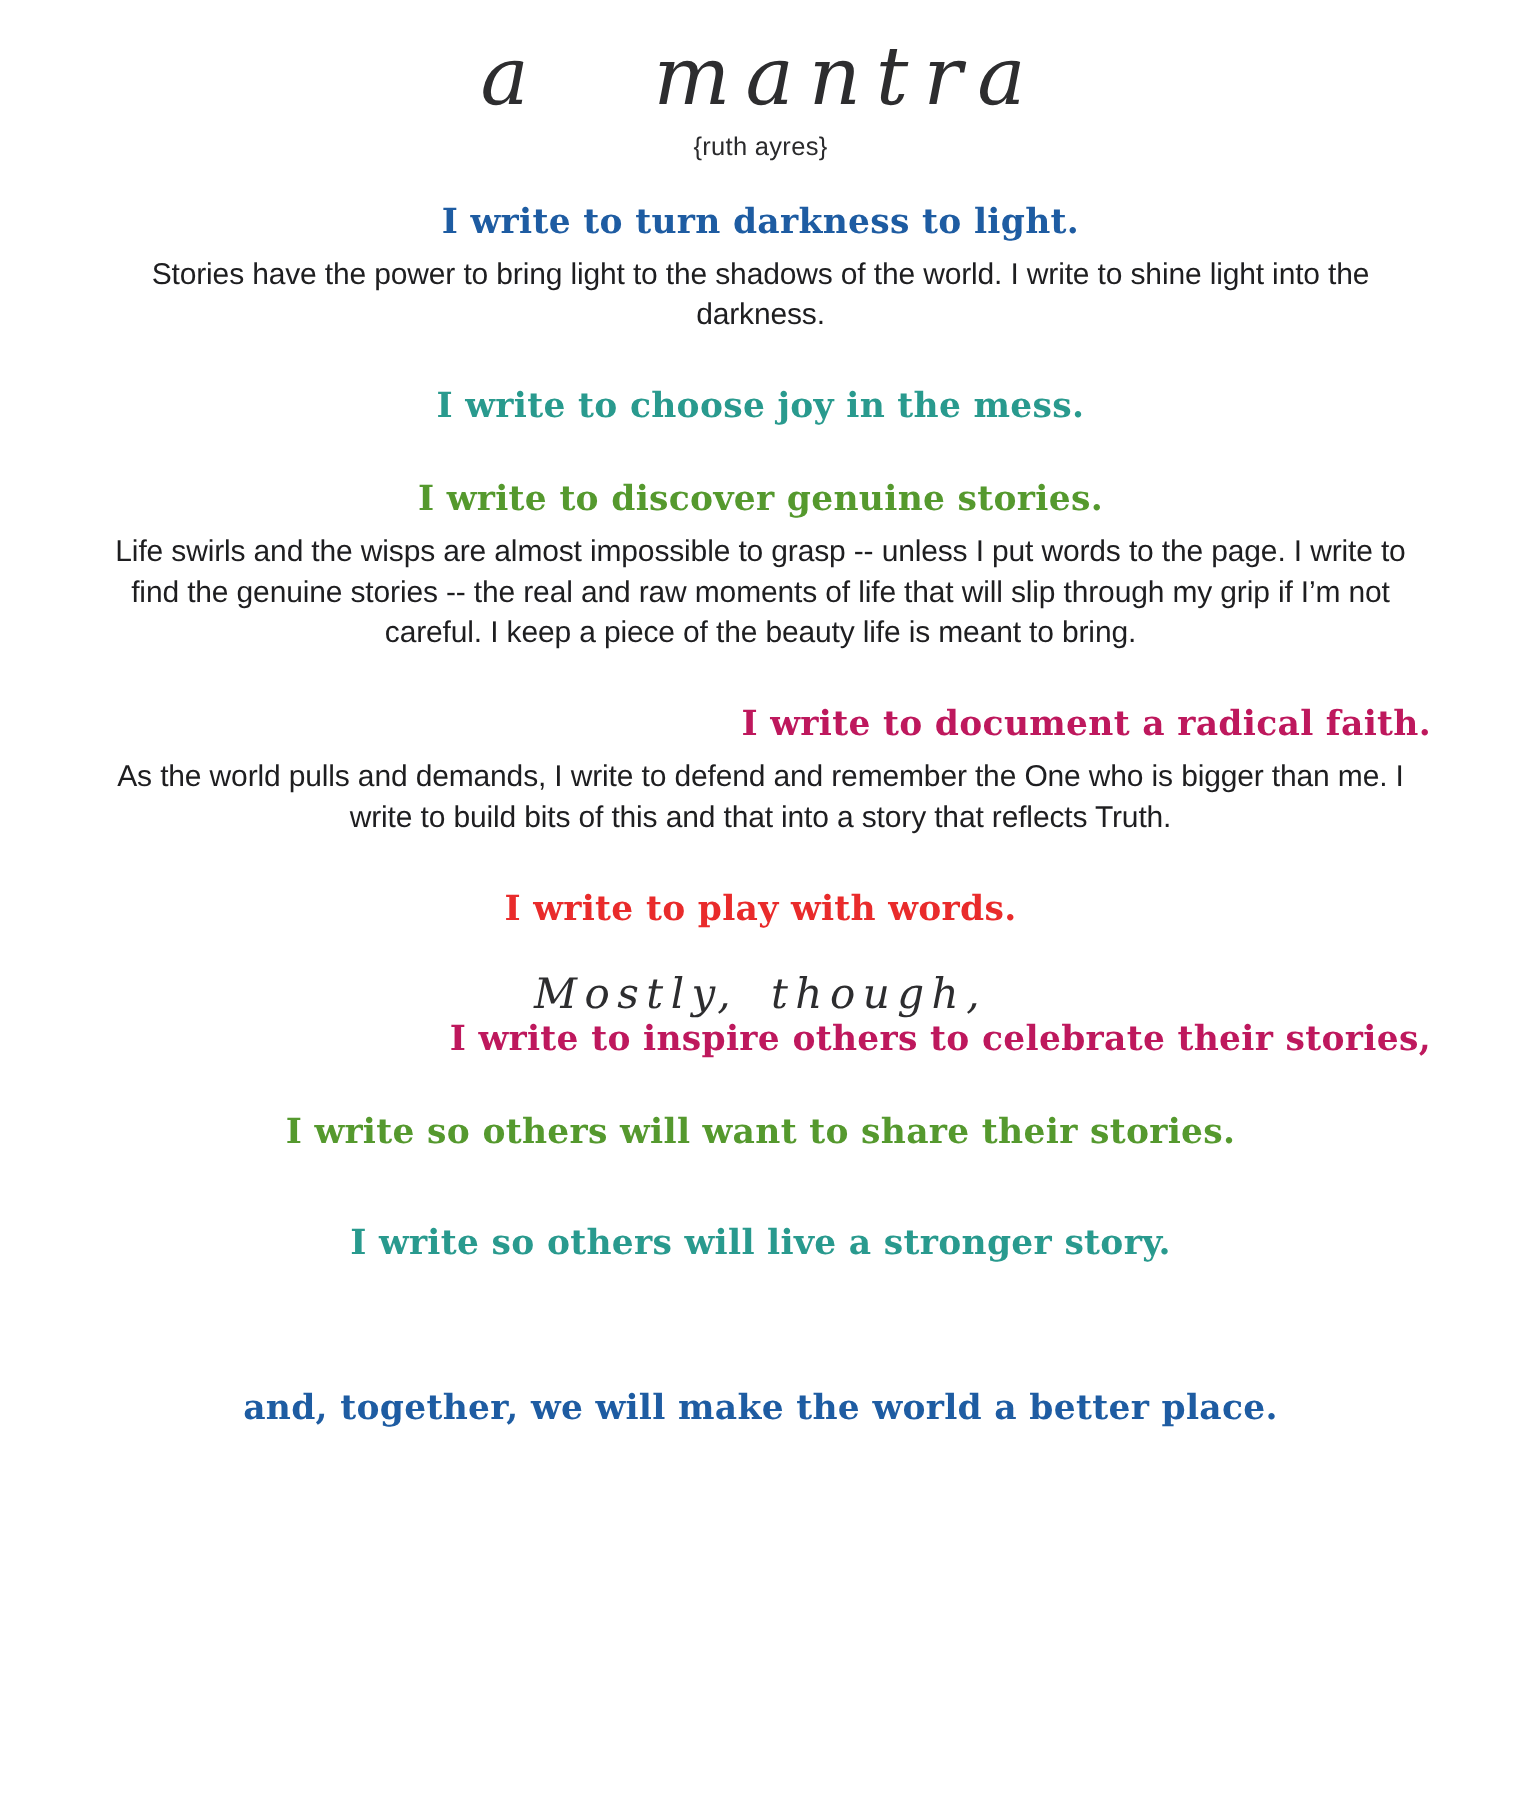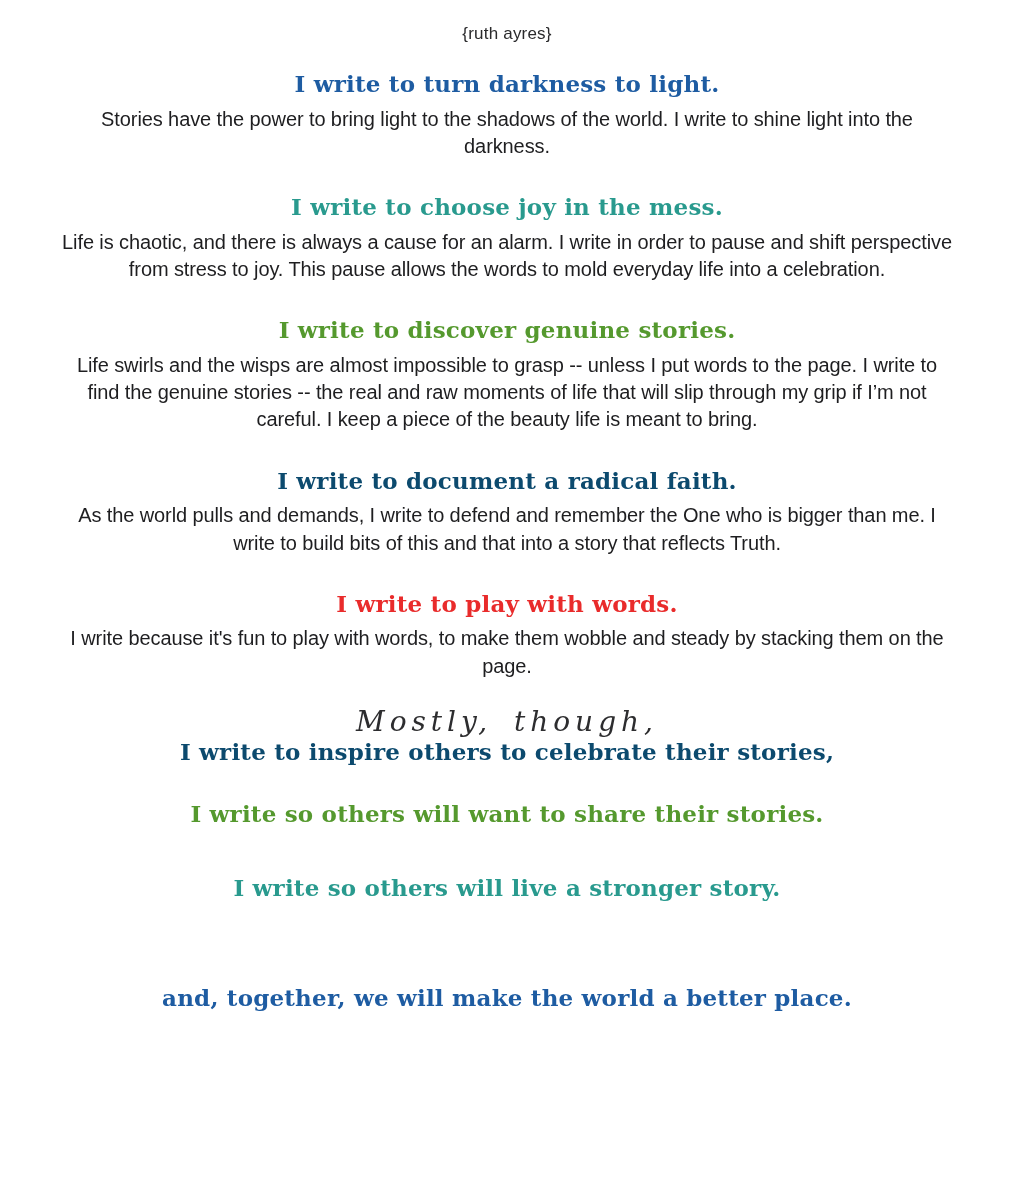--- a/index.html
+++ b/index.html
@@ -49,21 +49,21 @@
   .body-text {
     font-size: 20px;
     line-height: 1.36;
     color: #1e1e20;
     margin: 0;
     letter-spacing: -0.1px;
   }
   .blue   { color: #1e5ca2; }
   .teal   { color: #299a8e; }
   .green  { color: #55992e; }
-  .orange { color: #0c4a6e; }
+  .orange { color: #be185d; text-align: right; }
   .red    { color: #e92b2b; margin-top: 15px; }
   .script-leadin {
     font-family: "DejaVu Serif", serif;
     font-style: italic;
     font-weight: 400;
     font-size: 28px;
     letter-spacing: 5px;
     word-spacing: 8px;
     color: #2d2d2f;
     margin: 0 0 2px 0;
@@ -74,46 +74,45 @@
   .section--solo-green { margin: 20px 0 0 0; }
   .section--solo-teal  { margin: 45px 0 0 0; }
   .section--solo-blue  { margin: 42px 0 0 0; }
   .hd--final { line-height: 1.55; }
 </style>
 </head>
 <body>
 
 <div class="page">
 
+  <h1 class="poster-title">a mantra</h1>
 
   <div class="poster-author">{ruth ayres}</div>
 
   <section class="section">
     <h2 class="hd blue">I write to turn darkness to light.</h2>
     <p class="body-text">Stories have the power to bring light to the shadows of the world. I write to shine light into the darkness.</p>
   </section>
 
   <section class="section">
     <h2 class="hd teal">I write to choose joy in the mess.</h2>
-    <p class="body-text">Life is chaotic, and there is always a cause for an alarm. I write in order to pause and shift perspective from stress to joy. This pause allows the words to mold everyday life into a celebration.</p>
   </section>
 
   <section class="section">
     <h2 class="hd green">I write to discover genuine stories.</h2>
     <p class="body-text">Life swirls and the wisps are almost impossible to grasp -- unless I put words to the page. I write to find the genuine stories -- the real and raw moments of life that will slip through my grip if I’m not careful. I keep a piece of the beauty life is meant to bring.</p>
   </section>
 
   <section class="section">
     <h2 class="hd orange">I write to document a radical faith.</h2>
     <p class="body-text">As the world pulls and demands, I write to defend and remember the One who is bigger than me. I write to build bits of this and that into a story that reflects Truth.</p>
   </section>
 
   <section class="section">
     <h2 class="hd red">I write to play with words.</h2>
-    <p class="body-text">I write because it's fun to play with words, to make them wobble and steady by stacking them on the page.</p>
   </section>
 
   <section class="section section--mostly">
     <div class="script-leadin">Mostly, though,</div>
     <h2 class="hd orange">I write to inspire others to celebrate their stories,</h2>
   </section>
 
   <section class="section section--solo-green">
     <h2 class="hd green">I write so others will want to share their stories.</h2>
   </section>

